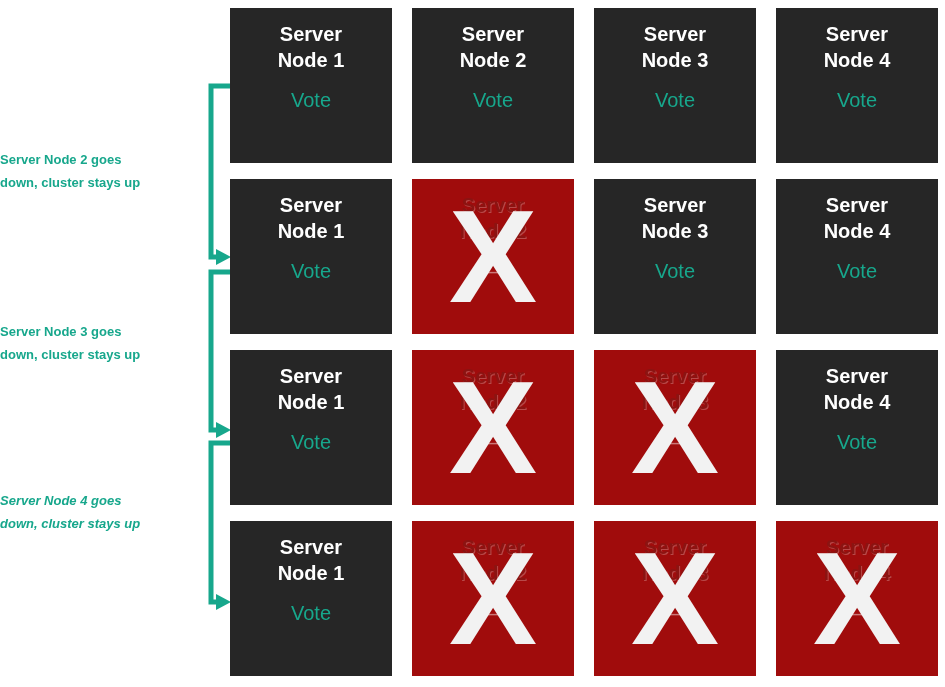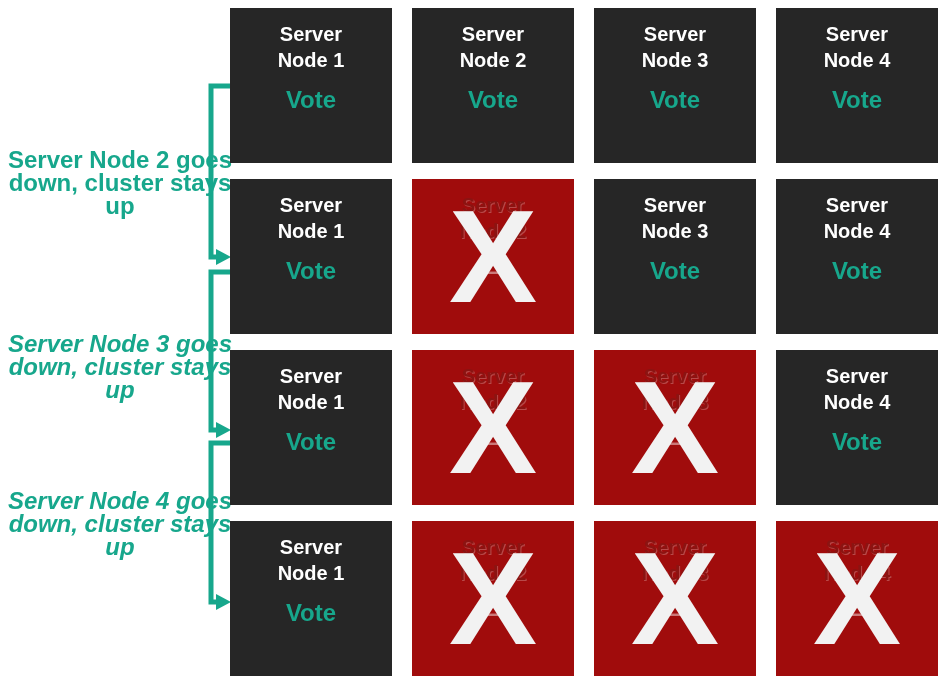--- a/index.html
+++ b/index.html
@@ -23,26 +23,25 @@
   
   svg.arrows{
     position:absolute;left:0;top:0;width:945px;height:687px;
     pointer-events:none;
   }
   svg.arrows path{stroke:var(--accent_teal,#17A78C);stroke-width:5;fill:none;}
   svg.arrows polygon{fill:var(--accent_teal,#17A78C);}
   
   .annotation{
     position:absolute;left:0;width:240px;
-    text-align:center;
     color:var(--accent_teal,#17A78C);
-    font-size:24px;font-weight:700;line-height:23px;
+    font-size:13px;font-weight:700;line-height:23px;
   }
   .annotation.a1{top:148px;}
-  .annotation.a2{top:332px;font-style:italic;}
+  .annotation.a2{top:320px;}
   .annotation.a3{top:489px;font-style:italic;}
   
   .grid{
     position:absolute;left:230px;top:8px;
     display:grid;
     grid-template-columns:repeat(4,162px);
     grid-auto-rows:155px;
     column-gap:20px;row-gap:16px;
   }
   .node{
@@ -53,21 +52,21 @@
   }
   .node.down{background:var(--failed_bg,#A00C0C);}
   .label{
     color:var(--node_text,#fff);
     font-size:20px;font-weight:700;line-height:26px;
     text-align:center;max-width:100px;
   }
   .vote{
     margin-top:14px;
     color:var(--accent_teal,#17A78C);
-    font-size:24px;font-weight:700;line-height:26px;
+    font-size:20px;font-weight:400;line-height:26px;
     text-align:center;
   }
   .node.down .label{
     color:var(--ghost_text,#8B1412);
     text-shadow:1px 1px 0 rgba(255,255,255,0.25);
   }
   .node.down .vote{
     color:rgba(255,255,255,0.45);
   }
   .xmark{

